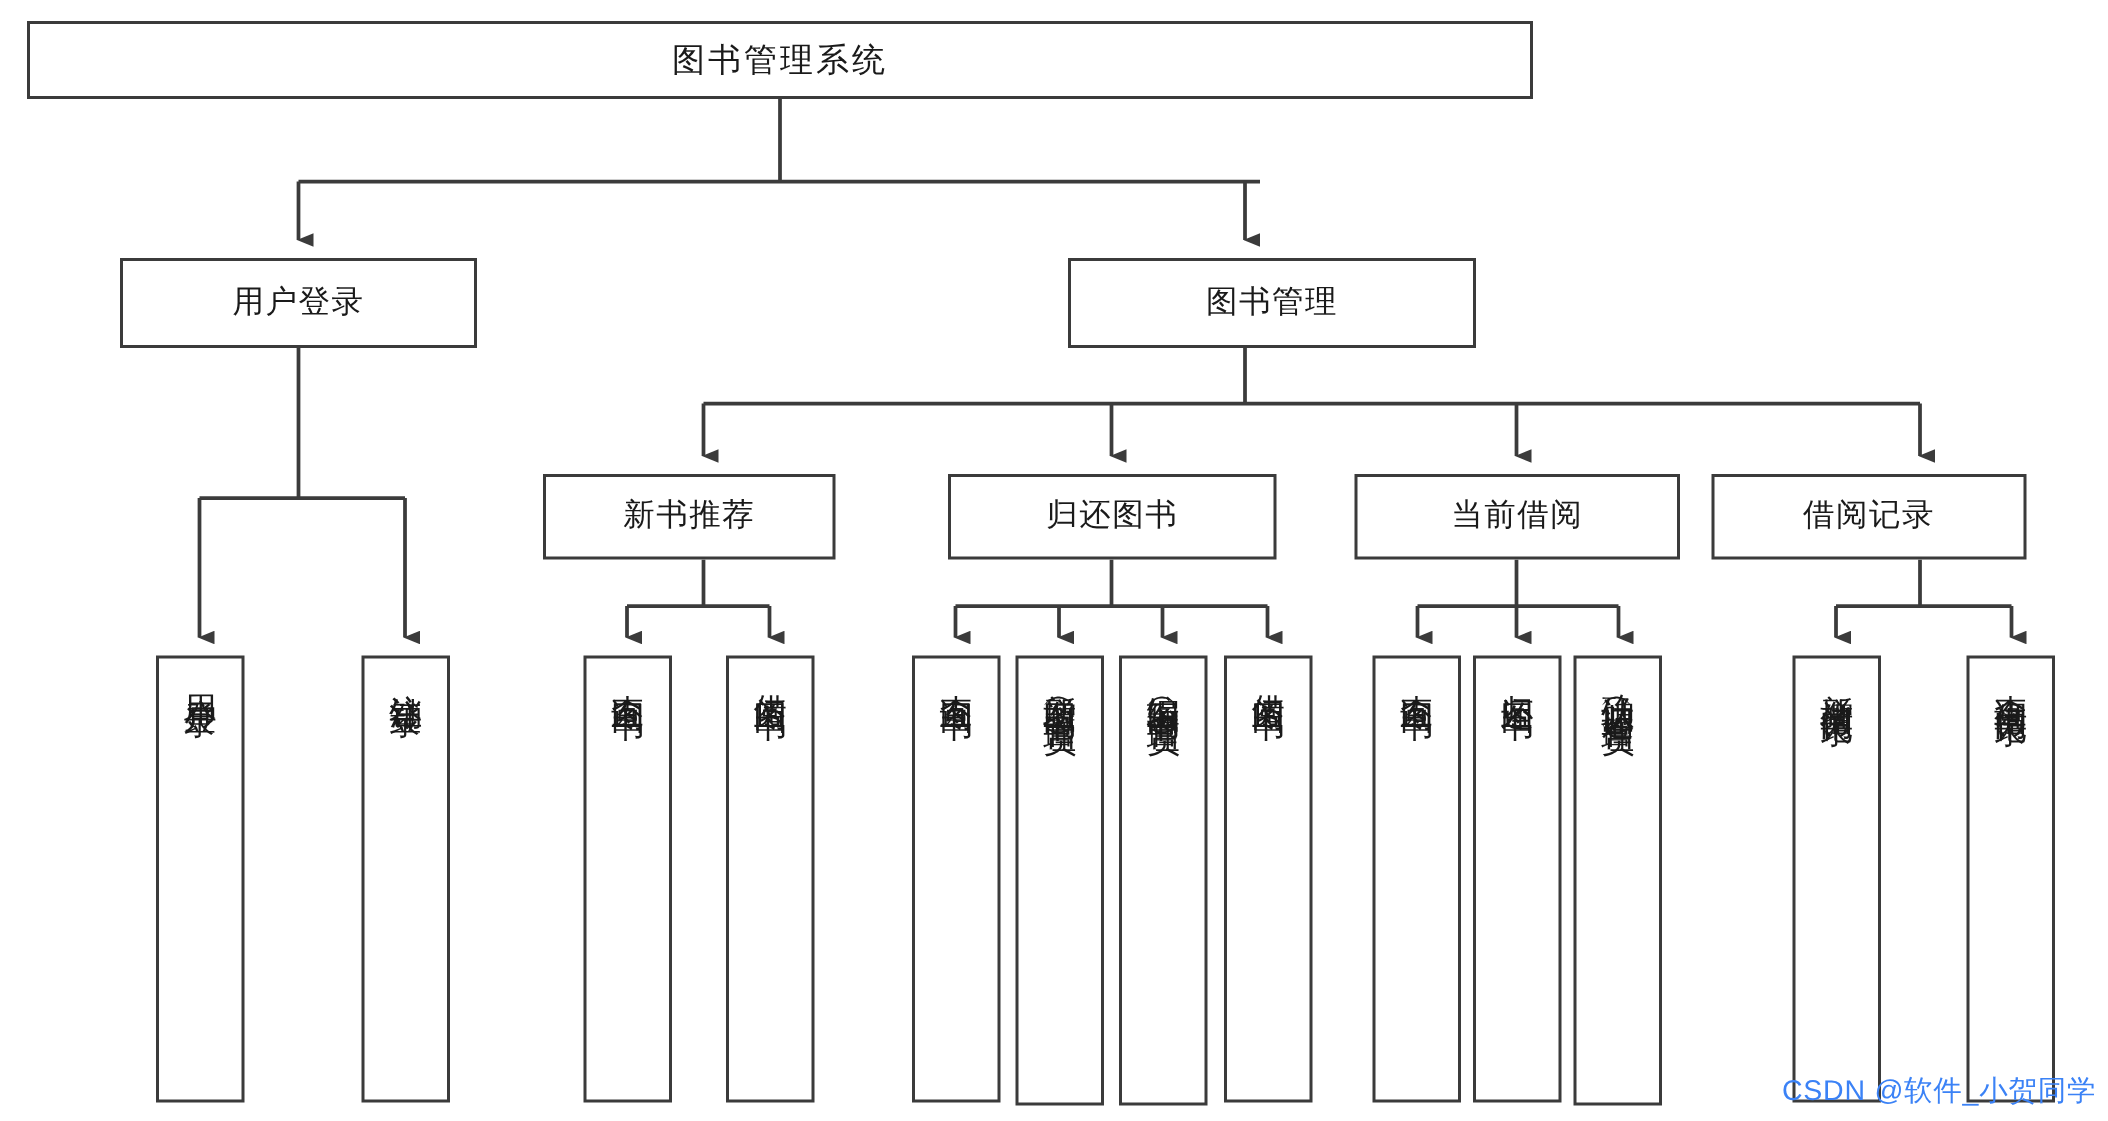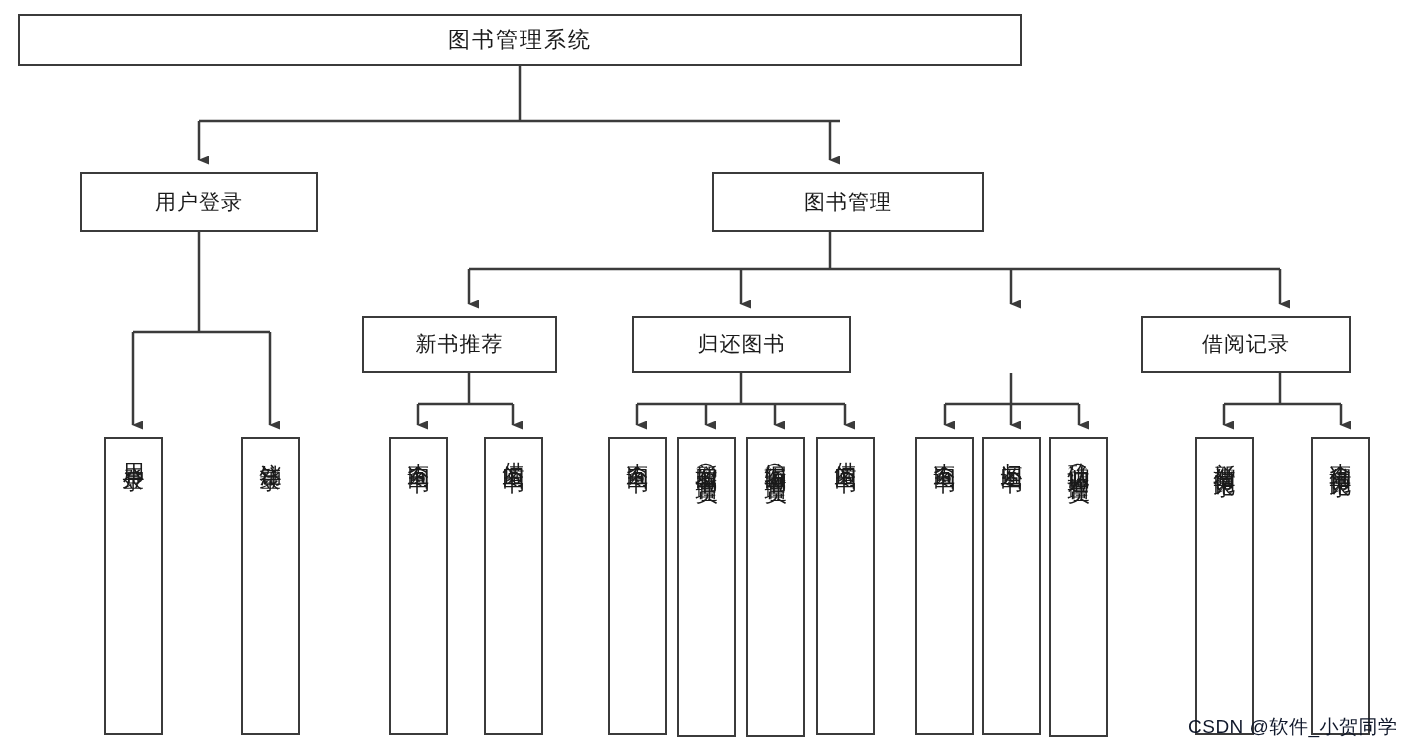--- a/index.html
+++ b/index.html
@@ -61,21 +61,21 @@
     text-orientation: upright;
     font-size: 22px;
     letter-spacing: 3px;
     line-height: 1;
   }
   .watermark {
     position: absolute;
     left: 1188px;
     top: 714px;
     font-size: 19px;
-    color: #0f172a;
+    color: #3b82f6;
     white-space: nowrap;
     z-index: 5;
     letter-spacing: 0.5px;
   }
 </style>
 </head>
 <body>
 
 <div id="canvas">
 
@@ -142,20 +142,23 @@
   </div>
 
   <div class="node horiz" style="left:362px; top:316px; width:195px; height:57px;">
     <span class="label">新书推荐</span>
   </div>
 
   <div class="node horiz" style="left:632px; top:316px; width:219px; height:57px;">
     <span class="label">归还图书</span>
   </div>
 
+  <div class="node horiz" style="left:903px; top:316px; width:217px; height:57px;">
+    <span class="label">当前借阅</span>
+  </div>
 
   <div class="node horiz" style="left:1141px; top:316px; width:210px; height:57px;">
     <span class="label">借阅记录</span>
   </div>
 
   <div class="node vert" style="left:104px; top:437px; width:59px; height:298px;">
     <span class="label">用户登录</span>
   </div>
 
   <div class="node vert" style="left:241px; top:437px; width:59px; height:298px;">

